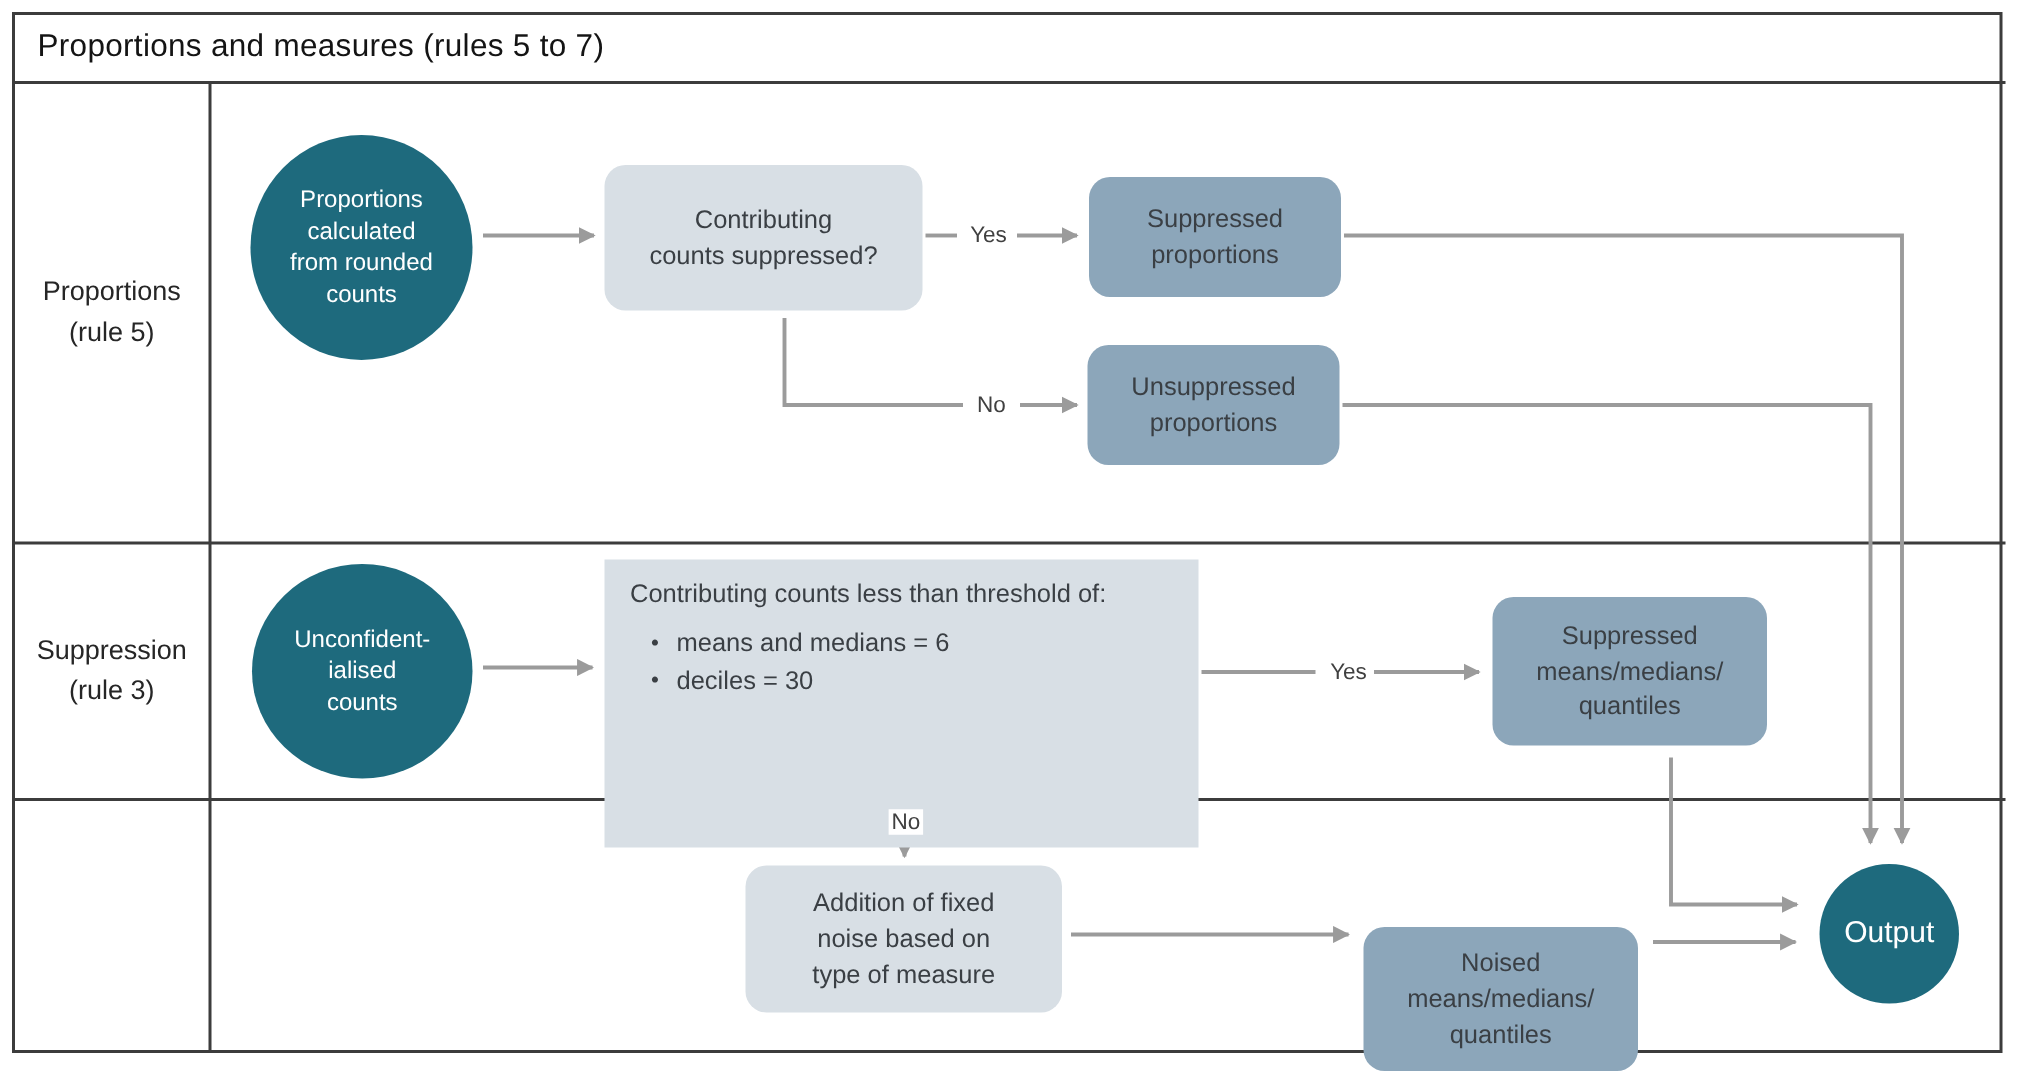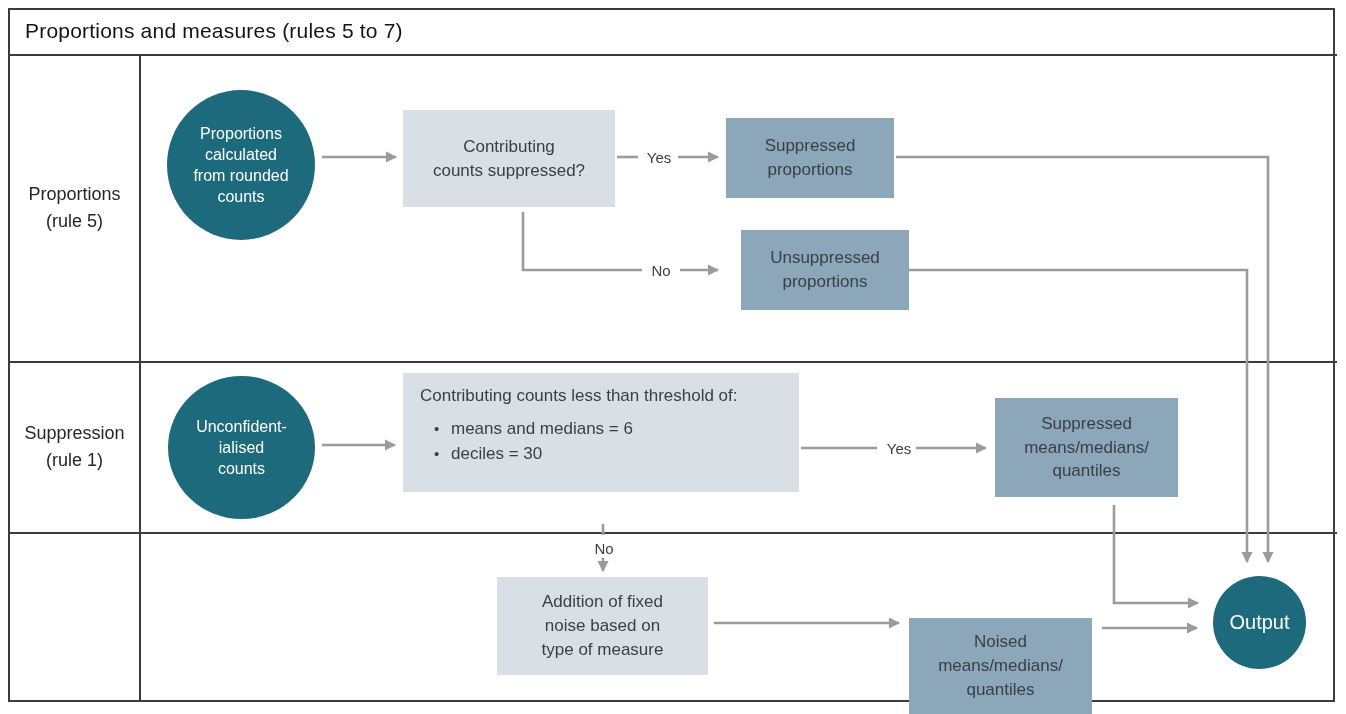--- a/index.html
+++ b/index.html
@@ -23,34 +23,34 @@
   .rowlabel{position:absolute;left:10px;width:129px;display:flex;align-items:center;justify-content:center;
     text-align:center;font-size:18px;line-height:1.45;color:#262626;white-space:pre-line;}
   .rl1{top:56px;height:303px;}
   .rl2{top:363px;height:167px;}
   .rl3{top:534px;height:166px;}
   
   .circle{position:absolute;border-radius:50%;background:var(--c-teal,#1e6a7d);color:#fff;
     display:flex;align-items:center;justify-content:center;text-align:center;
     font-size:16px;line-height:1.32;white-space:pre-line;}
   .box{position:absolute;display:flex;align-items:center;justify-content:center;text-align:center;
-    font-size:17px;line-height:1.4;white-space:pre-line;box-sizing:border-box;}
+    font-size:17px;line-height:1.4;white-space:pre-line;box-sizing:border-box;border-radius:14px;}
   .box-light{background:var(--c-light,#d8dfe5);}
   .box-steel{background:var(--c-steel,#8ca6ba);}
   .c-rounded{left:167px;top:90px;width:148px;height:150px;}
   .c-unconf{left:168px;top:376px;width:147px;height:143px;}
   .c-output{left:1213px;top:576px;width:93px;height:93px;font-size:20px;}
   .b-q1{left:403px;top:110px;width:212px;height:97px;}
   .b-supprop{left:726px;top:118px;width:168px;height:80px;}
-  .b-unsupprop{left:741px;top:230px;width:168px;height:80px;}
+  .b-unsupprop{left:725px;top:230px;width:168px;height:80px;}
   .b-supmmq{left:995px;top:398px;width:183px;height:99px;}
   .b-addition{left:497px;top:577px;width:211px;height:98px;}
   .b-noised{left:909px;top:577px;width:183px;height:96px;margin-top:41px;}
   
-  .b-threshold{position:absolute;left:403px;top:373px;width:396px;height:119px;background:var(--c-light,#d8dfe5);
+  .b-threshold{position:absolute;left:403px;top:373px;width:396px;height:192px;background:var(--c-light,#d8dfe5);
     box-sizing:border-box;padding:13px 14px 8px 17px;text-align:left;}
   .b-threshold .heading{font-size:17px;margin-bottom:6px;}
   .bullets{list-style:none;margin:10px;padding:0;}
   .bullets li{font-size:17px;line-height:25px;padding-left:21px;position:relative;}
   .bullets li::before{content:"\2022";position:absolute;left:4px;font-size:15px;}
   
   .edgelabel{position:absolute;font-size:15px;color:#404040;transform:translate(-50%,-50%);background:#fff;padding:0 2px;}
   .el-yes1{left:659px;top:157px;}
   .el-no1{left:661px;top:270px;}
   .el-yes2{left:899px;top:448px;}
@@ -69,21 +69,21 @@
   <div class="gridline gl-title"></div>
   <div class="gridline gl-row1"></div>
   <div class="gridline gl-row2"></div>
   <div class="gridline gl-col"></div>
 
   <div class="title">Proportions and measures (rules 5 to 7)</div>
 
   <div class="rowlabel rl1">Proportions
 (rule 5)</div>
   <div class="rowlabel rl2">Suppression
-(rule 1)</div>
+(rule 3)</div>
 
   <svg class="edges" viewBox="0 0 1346 714" xmlns="http://www.w3.org/2000/svg">
     <defs>
       <marker id="ah" viewBox="0 0 10 10" refX="9" refY="5" markerWidth="4.4" markerHeight="4.4" orient="auto" markerUnits="strokeWidth">
         <path class="arrowhead-fill" d="M0,0 L10,5 L0,10 Z"></path>
       </marker>
     </defs>
     <path class="edge" d="M322,157 H396" marker-end="url(#ah)"></path>
     <path class="edge" d="M617,157 H638"></path>
     <path class="edge" d="M678,157 H718" marker-end="url(#ah)"></path>

